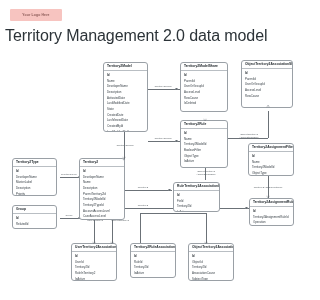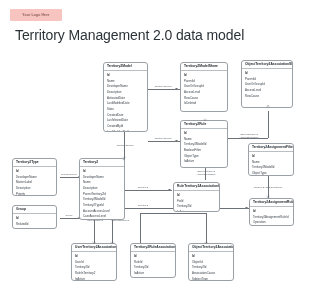--- a/index.html
+++ b/index.html
@@ -34,23 +34,23 @@
   }
   .logo-badge span {
     font-size: 3.4px;
     color: #8a5a56;
     letter-spacing: 0.15px;
     font-weight: bold;
     white-space: nowrap;
   }
   .page-title {
     position: absolute;
-    left: 15px;
+    left: 5px;
     top: 27px;
-    font-size: 14px;
+    font-size: 16px;
     color: #2c3338;
     white-space: nowrap;
     letter-spacing: -0.1px;
   }
   
   .entity {
     position: absolute;
     background: #ffffff;
     border: 0.7px solid #9aa0a6;
     border-radius: 3px;

